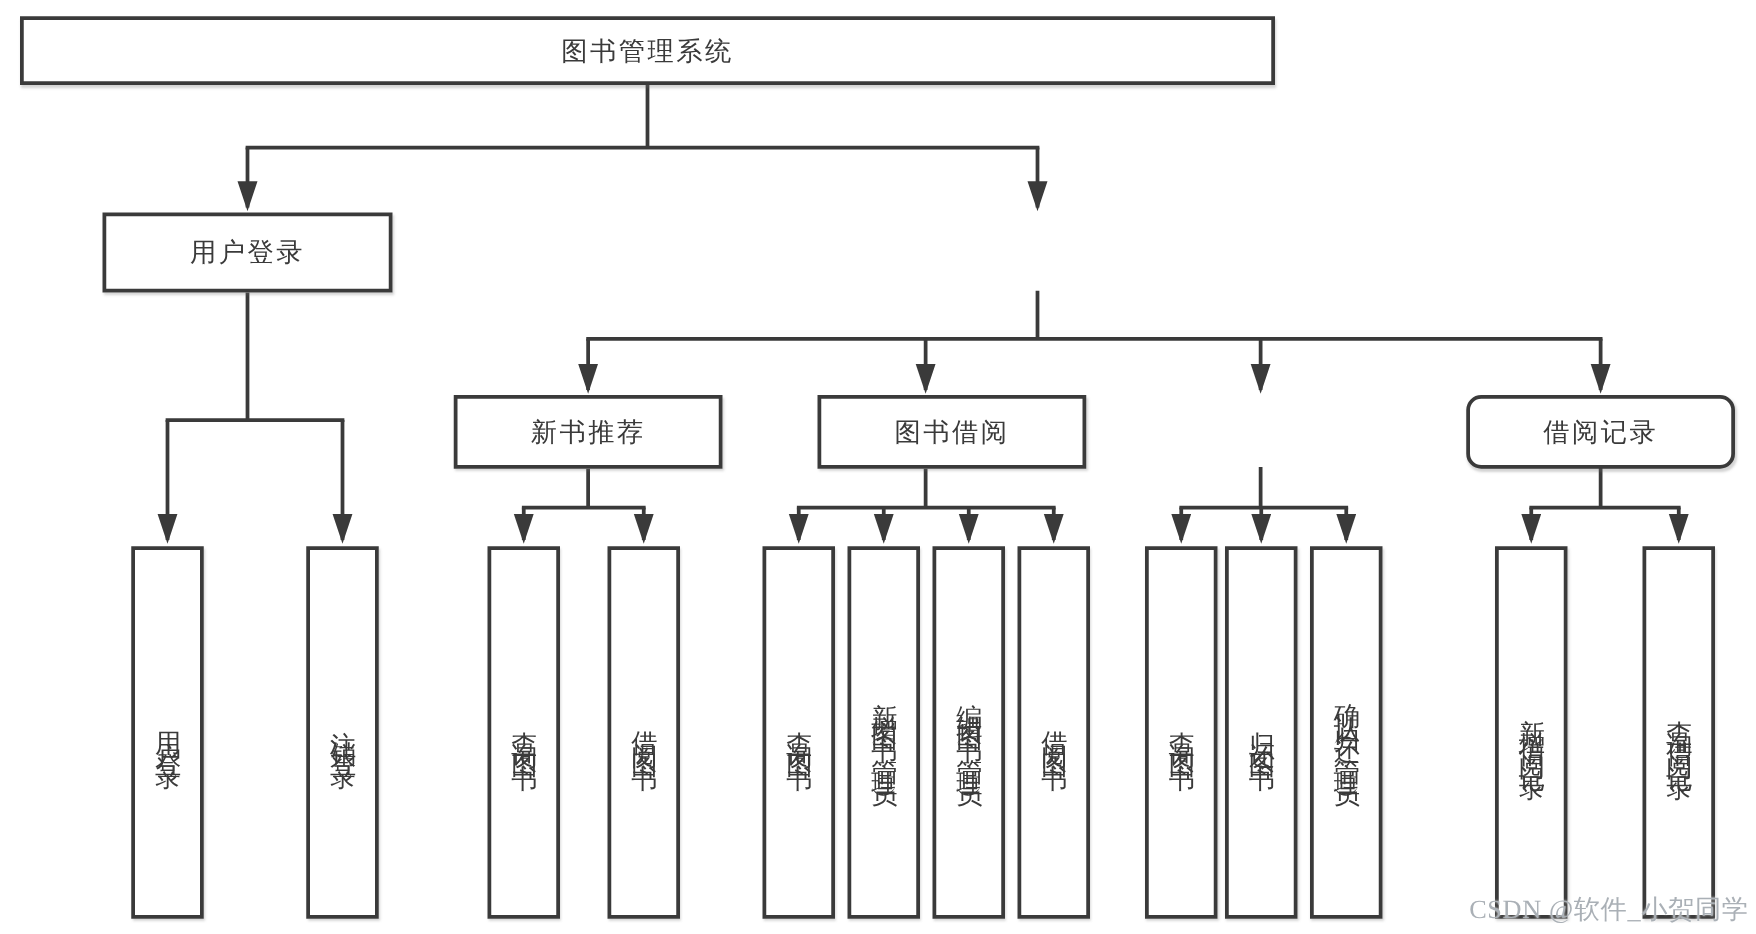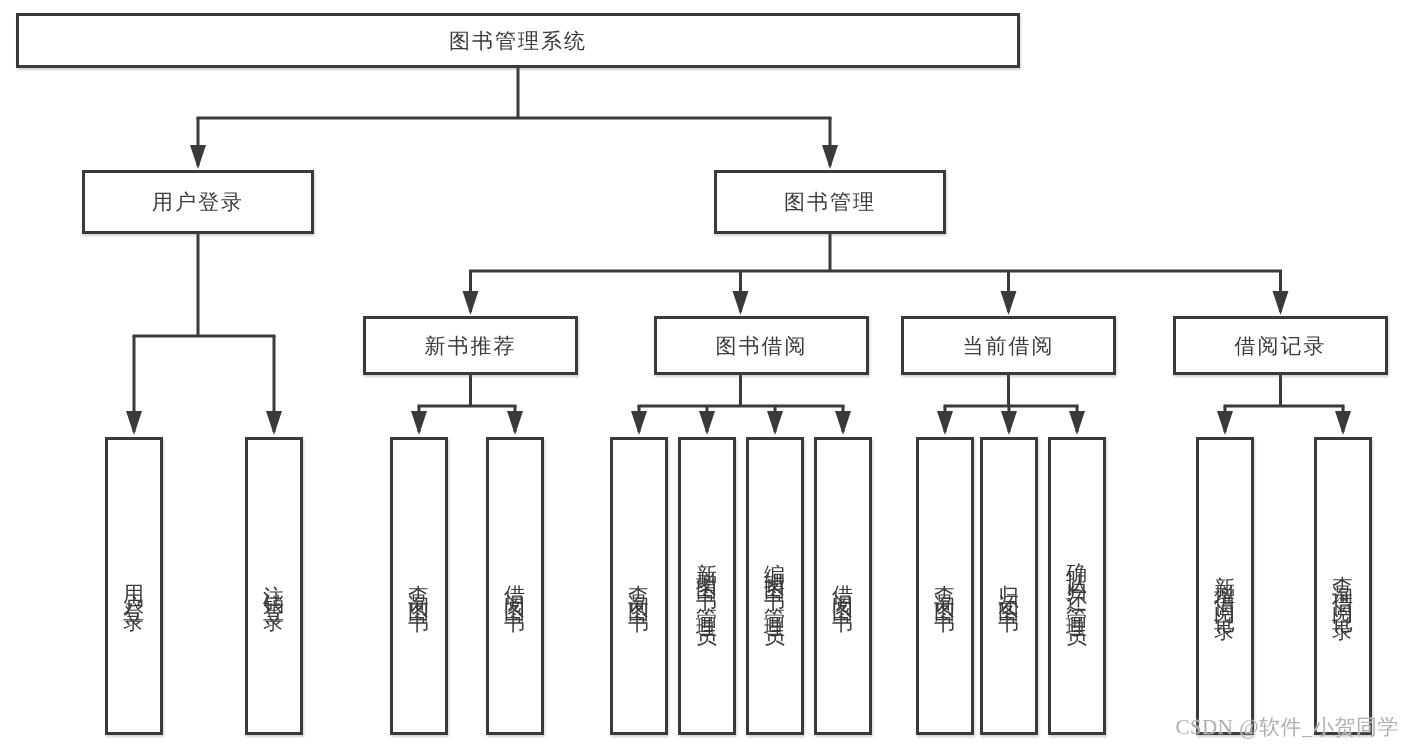--- a/index.html
+++ b/index.html
@@ -106,34 +106,28 @@
     </g>
   </svg>
 
   <div class="node root-node">
     <span class="hlabel">图书管理系统</span>
   </div>
 
   <div class="node l2" style="left:82px;">
     <span class="hlabel">用户登录</span>
   </div>
-  <div class="node l2" style="left:714px;">
-    <span class="hlabel">图书管理</span>
-  </div>
 
   <div class="node l3" style="left:363px;">
     <span class="hlabel">新书推荐</span>
   </div>
   <div class="node l3" style="left:633px;margin-left:21px;">
     <span class="hlabel">图书借阅</span>
   </div>
-  <div class="node l3" style="left:901px;">
-    <span class="hlabel">当前借阅</span>
-  </div>
-  <div class="node l3" style="left:1173px;">
+  <div class="node l3" style="left:1173px;border-radius:12px;">
     <span class="hlabel">借阅记录</span>
   </div>
 
   <div class="node vnode" style="left:105px;">
     <span class="vlabel">用户登录</span>
   </div>
   <div class="node vnode" style="left:245px;">
     <span class="vlabel">注销登录</span>
   </div>
 

